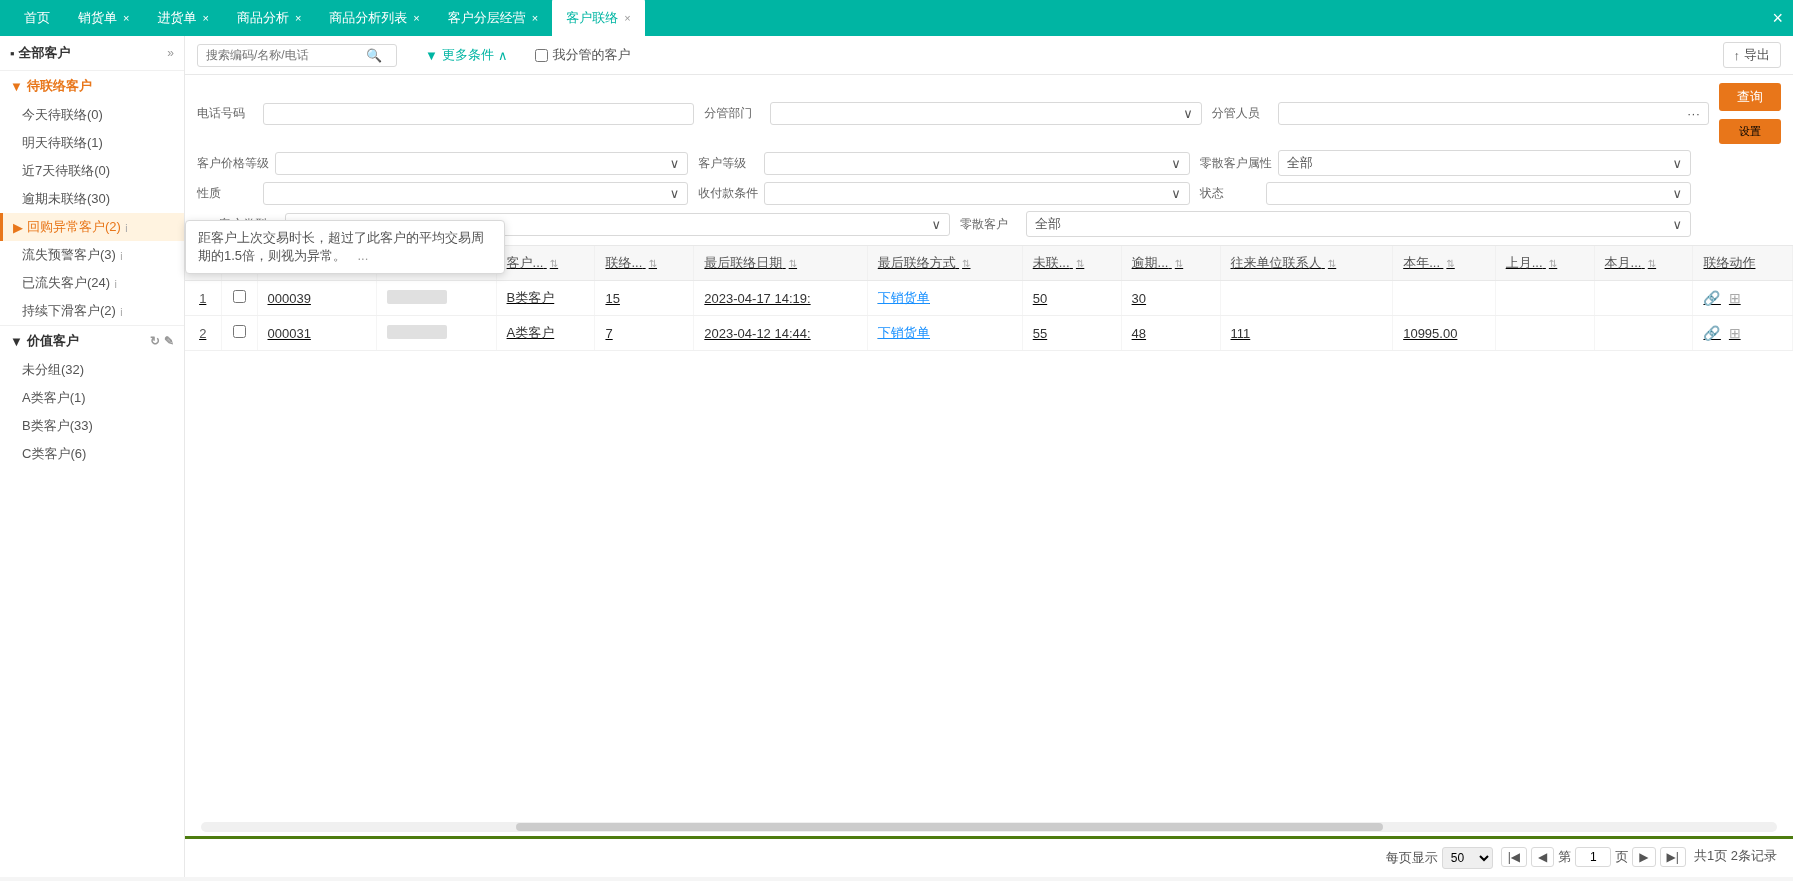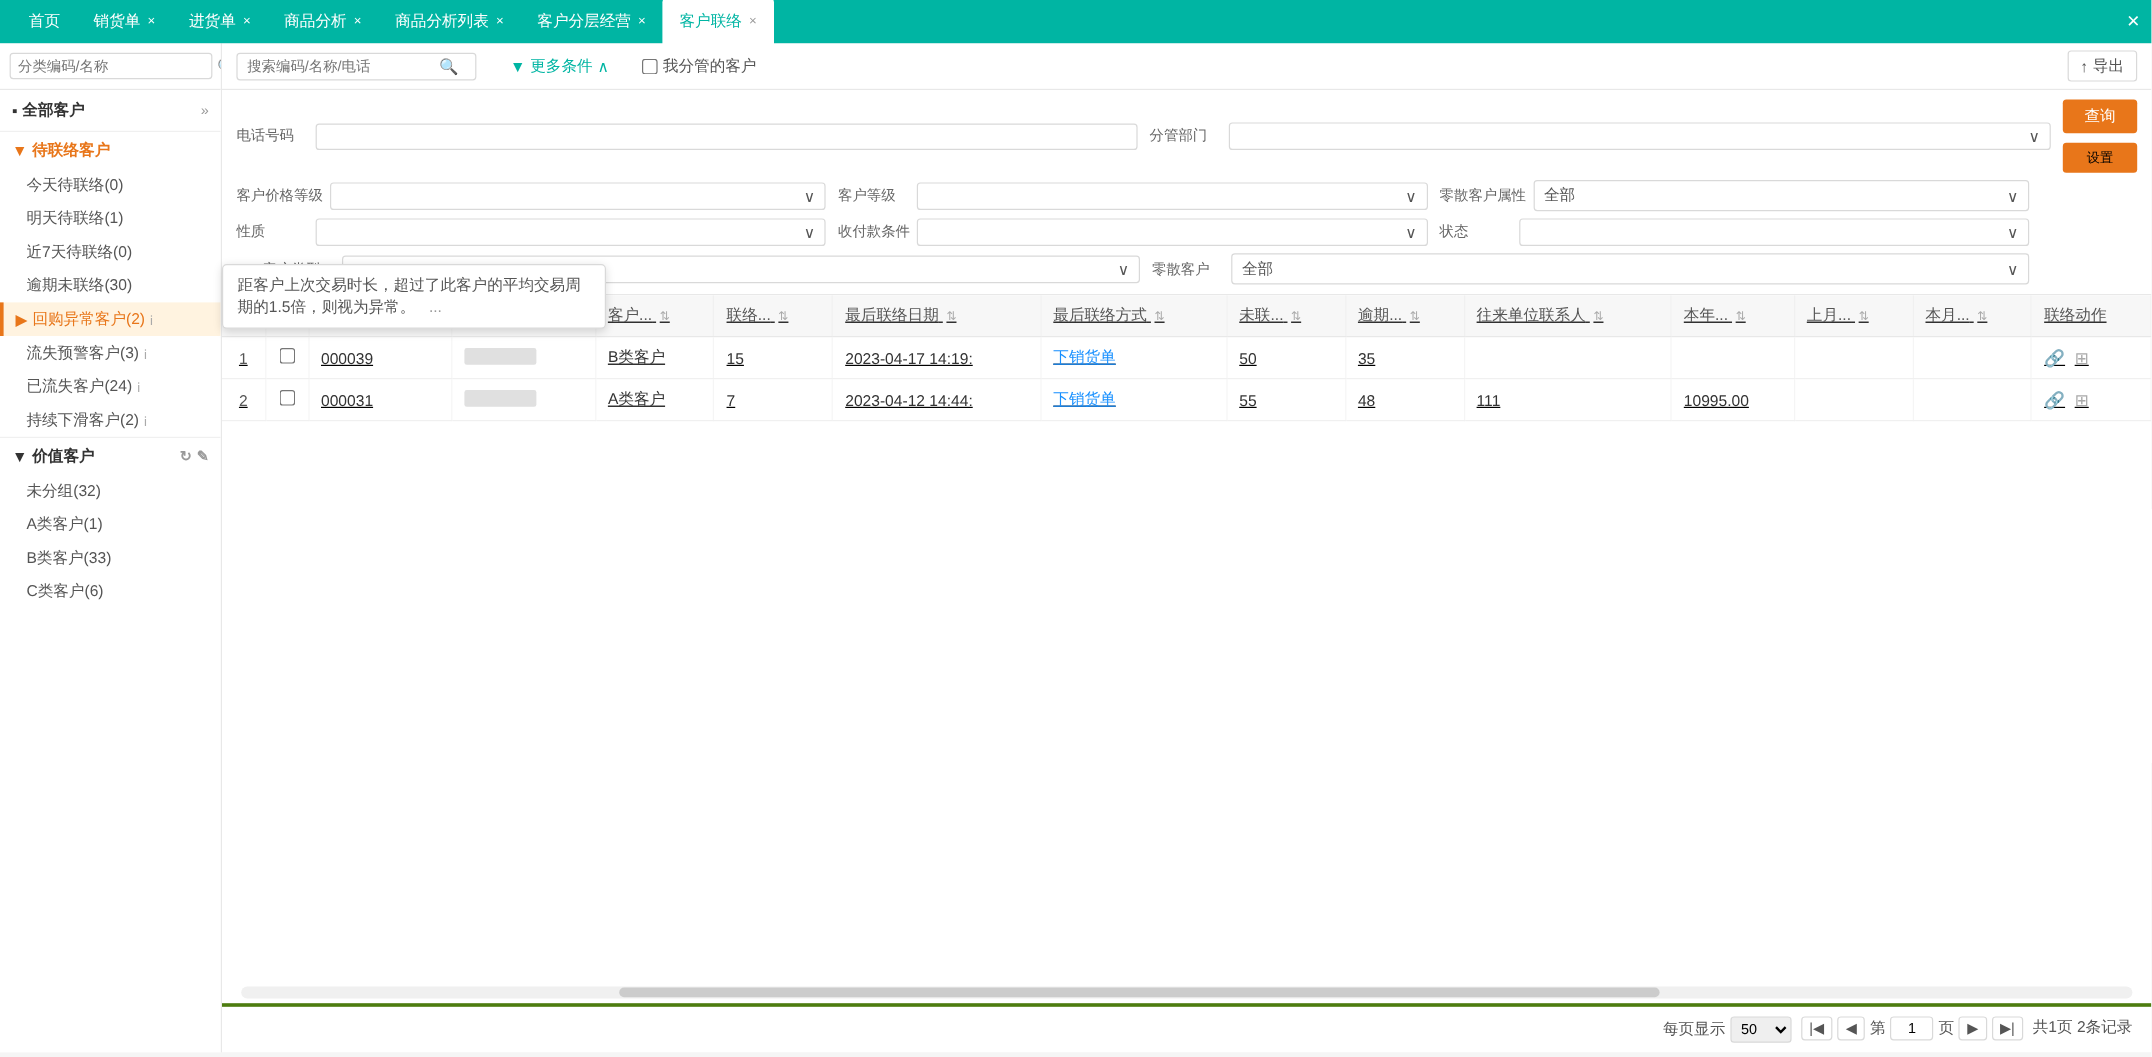--- a/index.html
+++ b/index.html
@@ -240,24 +240,20 @@
   <div class="nav-item active">
     <span>客户联络</span>
     <span class="close-icon">×</span>
   </div>
   <span class="close-window">×</span>
 </div>
 
 <div class="main-layout">
 
   <div class="sidebar">
-    <div class="sidebar-search">
-      <input type="text" placeholder="分类编码/名称" style="">
-      <span class="search-icon">🔍</span>
-    </div>
     <div class="sidebar-content">
 
       <div class="sidebar-header">
         <div class="sidebar-header-title">
           <span>▪</span>
           <span>全部客户</span>
         </div>
         <span class="sidebar-collapse">»</span>
       </div>
 
@@ -352,20 +348,27 @@
       <div class="filter-row">
         <div class="filter-cell">
           <span class="filter-label">电话号码</span>
           <input class="filter-input" type="text" style="">
         </div>
         <div class="filter-cell">
           <span class="filter-label">分管部门</span>
           <div class="filter-select">
             <span></span>
             <span>∨</span>
+          </div>
+        </div>
+        <div class="filter-cell">
+          <span class="filter-label">分管人员</span>
+          <div class="filter-select" style="flex: 1;">
+            <span></span>
+            <span>···</span>
           </div>
         </div>
         <div class="btn-group">
           <button class="query-btn">查询</button>
           <button class="settings-btn">设置</button>
         </div>
       </div>
 
       <div class="filter-row">
         <div class="filter-cell">
@@ -527,21 +530,21 @@
               <td>
                 <span>2023-04-17 14:19:</span>
               </td>
               <td>
                 <span class="link-text">下销货单</span>
               </td>
               <td>
                 <span>50</span>
               </td>
               <td>
-                <span>35</span>
+                <span>30</span>
               </td>
               <td>
                 <span></span>
               </td>
               <td>
                 <span></span>
               </td>
               <td>
                 <span></span>
               </td>

